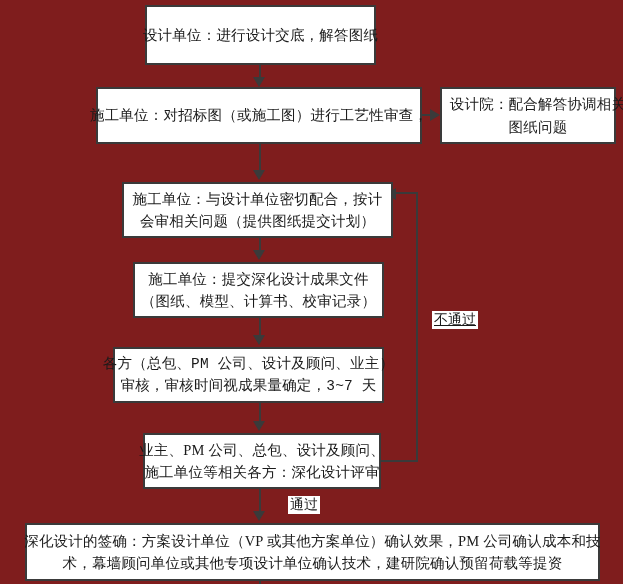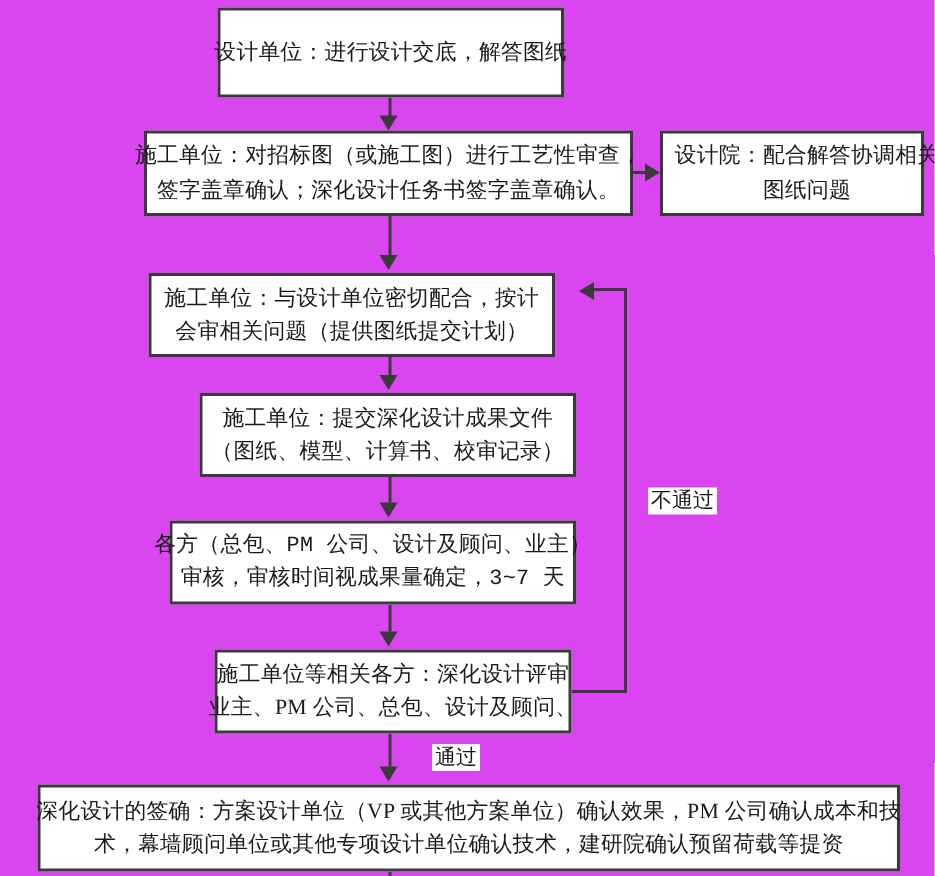--- a/index.html
+++ b/index.html
@@ -7,21 +7,21 @@
     padding: 0;
     background: #ffffff;
   }
   body {
     font-family: "Liberation Serif", "DejaVu Serif", serif;
   }
   #flowchart {
     position: relative;
     width: 623px;
     height: 584px;
-    background: #d946ef;
+    background: #7f1d1d;
     overflow: hidden;
   }
   .node {
     position: absolute;
     box-sizing: border-box;
     border: 2px solid #3a3a3a;
     background: #ffffff;
     display: flex;
     flex-direction: column;
     align-items: center;
@@ -34,21 +34,21 @@
     z-index: 3;
   }
   .node .line {
     display: block;
     white-space: nowrap;
   }
   
   #node-design-disclosure { left: 145px; top: 5px;  width: 231px; height: 60px; }
   #node-construction-review { left: 57px; top: 87px; width: 326px; height: 57px; margin-left: 39px; }
   #node-design-institute { left: 440px; top: 87px; width: 176px; height: 57px; padding-left: 20px; }
-  #node-deepening-design { left: 99px; top: 182px; width: 271px; height: 56px; }
+  #node-deepening-design { left: 122px; top: 182px; width: 271px; height: 56px; }
   #node-submit-results { left: 133px; top: 262px; width: 251px; height: 56px; text-align: center; }
   #node-parties-review { left: 113px; top: 347px; width: 271px; height: 56px; font-family: Liberation Mono, monospace; }
   #node-deepening-evaluation { left: 143px; top: 433px; width: 238px; height: 56px; }
   #node-sign-confirm { left: 25px; top: 523px; width: 575px; height: 58px; text-align: right; }
 
   .conn {
     position: absolute;
     background: #3a3a3a;
     z-index: 1;
   }
@@ -79,35 +79,34 @@
 
   .edge-label {
     position: absolute;
     font-size: 14px;
     color: #1a1a1a;
     white-space: nowrap;
     z-index: 4;
     background: #ffffff;
     padding: 0 2px;
   }
-  #label-fail { left: 432px; top: 325px; }
+  #label-fail { left: 432px; top: 311px; text-decoration: underline; }
   #label-pass { left: 288px; top: 496px; }
 </style>
 </head>
 <body>
 
 <div id="flowchart">
 
   <div class="node" id="node-design-disclosure">
     <span class="line">设计单位：进行设计交底，解答图纸</span>
   </div>
 
   <div class="node" id="node-construction-review">
     <span class="line">施工单位：对招标图（或施工图）进行工艺性审查，</span>
-    <span class="line">签字盖章确认；深化设计任务书签字盖章确认。</span>
   </div>
 
   <div class="node" id="node-design-institute">
     <span class="line">设计院：配合解答协调相关</span>
     <span class="line">图纸问题</span>
   </div>
 
   <div class="node" id="node-deepening-design">
     <span class="line">施工单位：与设计单位密切配合，按计</span>
     <span class="line">会审相关问题（提供图纸提交计划）</span>
@@ -117,22 +116,22 @@
     <span class="line">施工单位：提交深化设计成果文件</span>
     <span class="line">（图纸、模型、计算书、校审记录）</span>
   </div>
 
   <div class="node" id="node-parties-review">
     <span class="line">各方（总包、PM 公司、设计及顾问、业主）</span>
     <span class="line">审核，审核时间视成果量确定，3~7 天</span>
   </div>
 
   <div class="node" id="node-deepening-evaluation">
+    <span class="line">业主、PM 公司、总包、设计及顾问、</span>
     <span class="line">施工单位等相关各方：深化设计评审</span>
-    <span class="line">业主、PM 公司、总包、设计及顾问、</span>
   </div>
 
   <div class="node" id="node-sign-confirm">
     <span class="line">深化设计的签确：方案设计单位（VP 或其他方案单位）确认效果，PM 公司确认成本和技</span>
     <span class="line">术，幕墙顾问单位或其他专项设计单位确认技术，建研院确认预留荷载等提资</span>
   </div>
 
   <div class="conn v" style="left:259px; top:65px; height:14px;"></div>
   <div class="arrowhead down" style="left:253px; top:77px;"></div>
 

